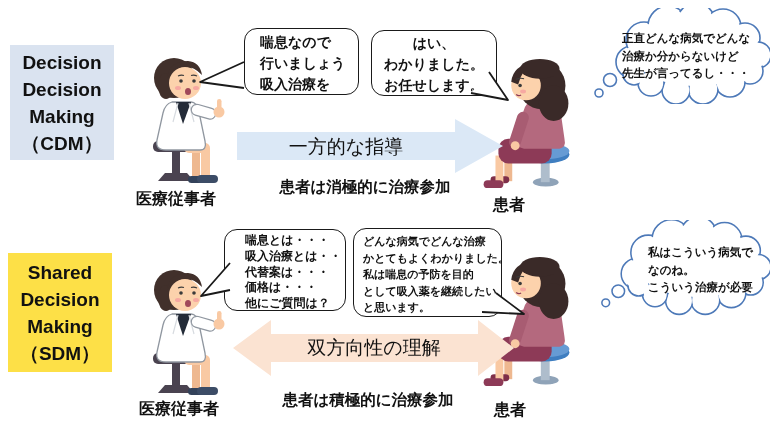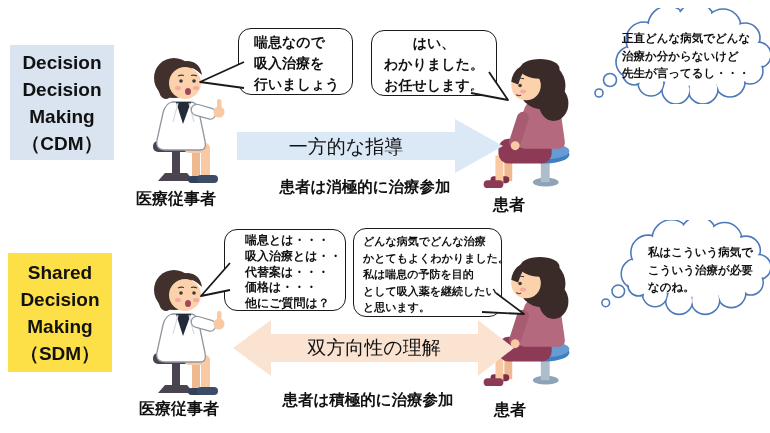--- a/index.html
+++ b/index.html
@@ -15,21 +15,21 @@
   }
   .cdm-box { left:10px; top:45px; height:115px; background:#dae3f0; }
   .sdm-box { left:8px;  top:253px; height:119px; background:#fde047; }
 
   .bubble {
     position:absolute; background:#fff; border:1.8px solid #1a1a1a;
     border-radius:13px; font-weight:bold; color:#111; z-index:2;
     box-sizing:border-box;
   }
   .bubble div { white-space:nowrap; }
-  .b-cdm-doctor { left:238px; top:28px;  width:115px; height:67px; font-size:14px; line-height:21px; padding:3px 0 1px 15px; }
+  .b-cdm-doctor { left:244px; top:28px;  width:115px; height:67px; font-size:14px; line-height:21px; padding:3px 0 1px 15px; }
   .b-cdm-patient{ left:371px; top:30px;  width:126px; height:66px; font-size:14px; line-height:21px; padding:2px 0 0 0; text-align:center; }
   .b-sdm-doctor { left:224px; top:229px; width:122px; height:82px; font-size:12px; line-height:15.8px; padding:3px 0 0 20px; }
   .b-sdm-patient{ left:353px; top:228px; width:149px; height:89px; font-size:11px; line-height:16.6px; padding:4px 0 0 9px; }
 
   .thought-text {
     position:absolute; font-weight:bold; font-size:11.5px; line-height:17.5px;
     color:#111; z-index:2; white-space:nowrap;font-family:Liberation Serif, serif;
   }
   .tails, .cloud, .arrow-svg, .figure { position:absolute; }
   .tails { left:0; top:0; z-index:4; pointer-events:none; }
@@ -85,22 +85,22 @@
     <circle cx="58" cy="29" r="1.8" fill="#3a3a3a"></circle>
     <path d="M42,24 Q45,22.5 48,23.5 M55,23.5 Q58,22.5 61,24" stroke="#3a3a3a" stroke-width="1.1" fill="none"></path>
     <ellipse cx="42" cy="36" rx="3" ry="2" fill="#f7a9a2"></ellipse>
     <ellipse cx="60" cy="36" rx="3" ry="2" fill="#f7a9a2"></ellipse>
     <ellipse cx="52" cy="39.5" rx="3" ry="3.5" fill="#a0485a"></ellipse>
   </svg>
   <div class="role-label" style="left:176px;top:189px">医療従事者</div>
 
   <div class="bubble b-cdm-doctor">
     <div>喘息なので</div>
+    <div>行いましょう</div>
     <div>吸入治療を</div>
-    <div>行いましょう</div>
   </div>
 
   <div class="bubble b-cdm-patient">
     <div>はい、</div>
     <div>わかりました。</div>
     <div>お任せします。</div>
   </div>
 
   <svg class="figure" style="left:478px;top:56px;width:100px;height:138px" viewBox="0 0 100 140">
     <ellipse cx="68" cy="128" rx="13" ry="4.5" fill="#8fa3b8"></ellipse>
@@ -280,22 +280,22 @@
       <circle cx="84" cy="82" r="12.5"></circle>
         <circle cx="59" cy="75" r="11.5"></circle>
       <circle cx="42" cy="66" r="9.5"></circle>
       <ellipse cx="103" cy="48" rx="60" ry="30"></ellipse>
     </g>
     <circle cx="21" cy="72" r="6.5" fill="#ffffff" stroke="#4d79b8" stroke-width="1.6"></circle>
     <circle cx="8" cy="84" r="4" fill="#ffffff" stroke="#4d79b8" stroke-width="1.6"></circle>
   </svg>
   <div class="thought-text" style="left:648px;top:244px">
     <div>私はこういう病気で</div>
+    <div>なのね。</div>
     <div>こういう治療が必要</div>
-    <div>なのね。</div>
   </div>
 
   <svg class="arrow-svg" style="left:233px;top:320px;width:281px;height:56px" viewBox="0 0 281 56">
     <polygon points="0,28 38,0 38,14 245,14 245,0 281,28 245,56 245,42 38,42 38,56" fill="#fbe3d2"></polygon>
   </svg>
   <div class="arrow-label" style="left:374px;top:348px">双方向性の理解</div>
   <div class="caption" style="left:368px;top:390px">患者は積極的に治療参加</div>
 
   <svg class="tails" width="770" height="433" viewBox="0 0 770 433">
     <g fill="#ffffff" stroke="#1a1a1a" stroke-width="1.8" stroke-linejoin="round">

